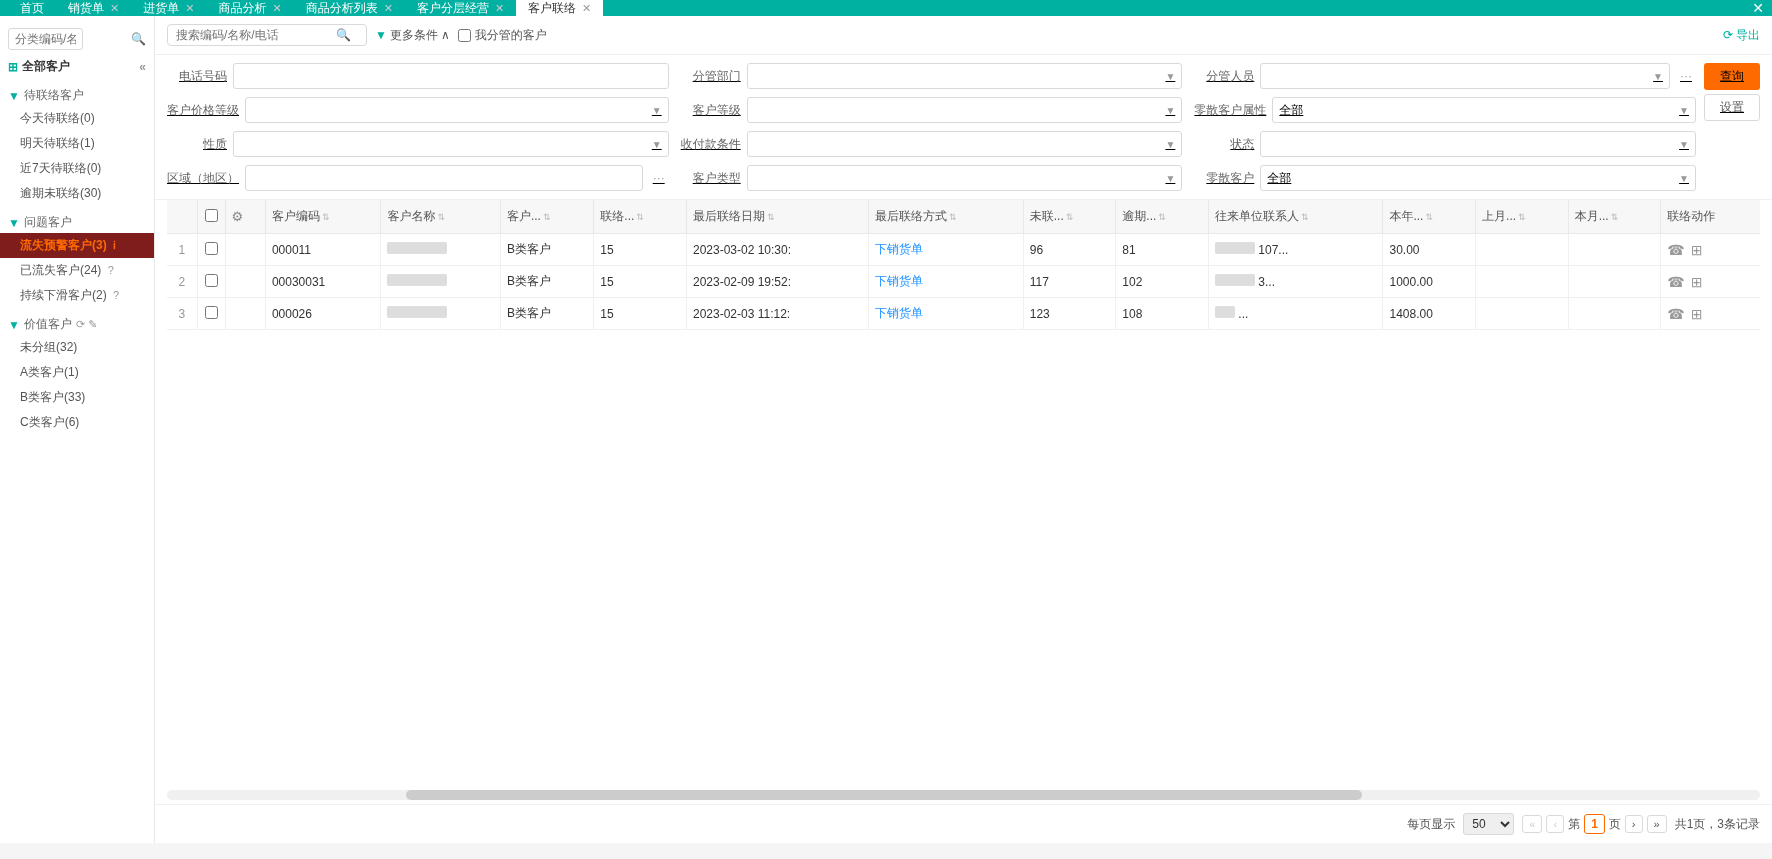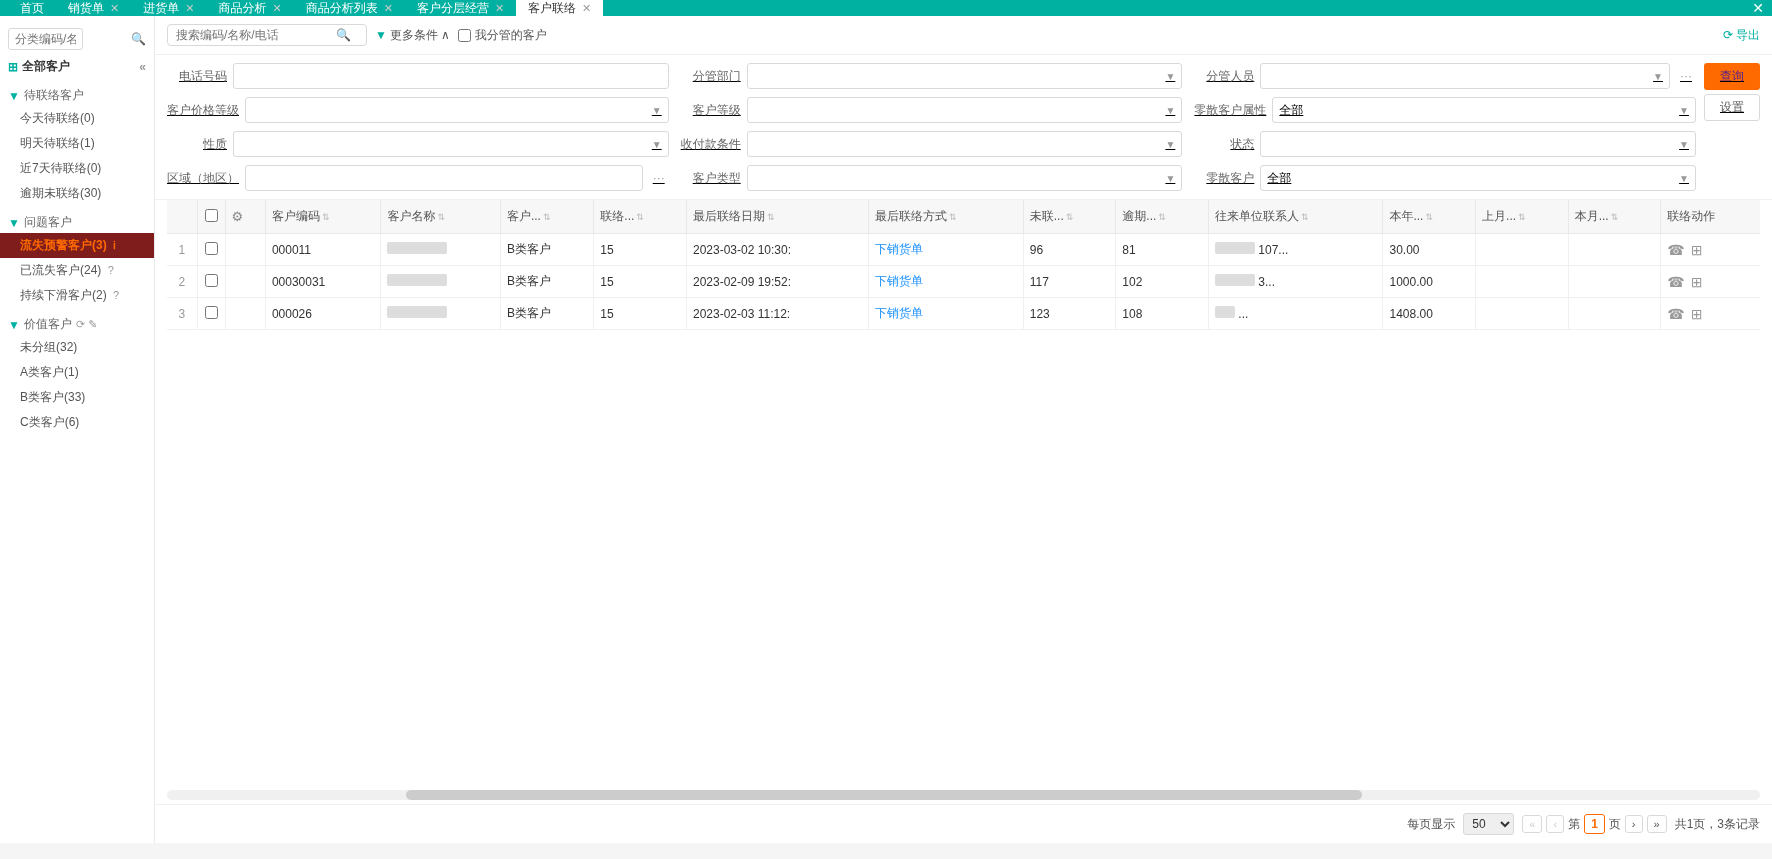--- a/index.html
+++ b/index.html
@@ -230,21 +230,21 @@
       background: #fff;
     }
     .filter-select .down-arrow { color: #999; font-size: 10px; }
     .filter-more-btn {
       color: #999;
       cursor: pointer;
       padding: 0 4px;
     }
     .btn-query {
       background: #ff6a00;
-      color: #4c1d95;
+      color: #000000;
       border: none;
       border-radius: 3px;
       padding: 5px 16px;
       cursor: pointer;
       font-size: 12px;
     }
     .btn-settings {
       background: #fff;
       color: #555;
       border: 1px solid #d9d9d9;

